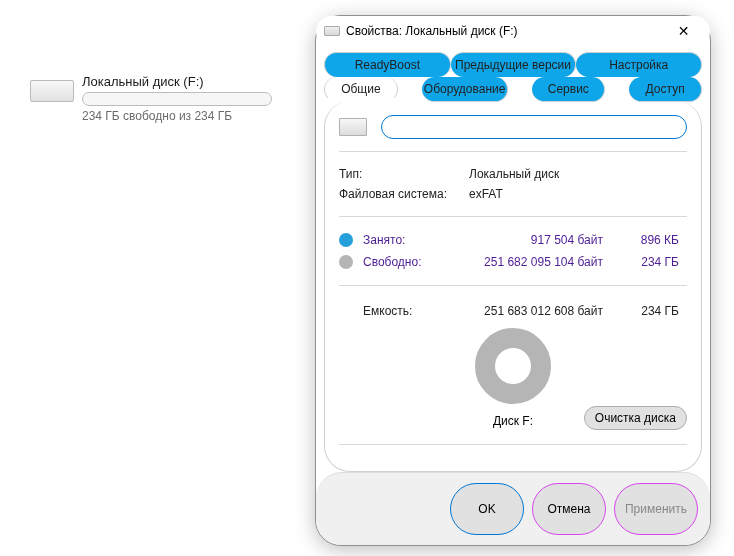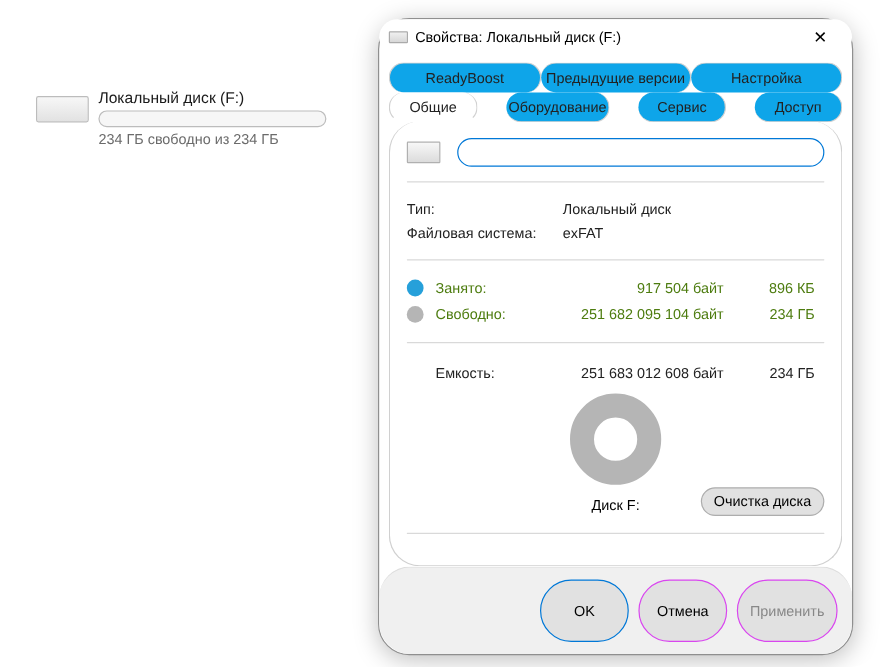--- a/index.html
+++ b/index.html
@@ -34,21 +34,21 @@
 .panel-top { display:flex; align-items:center; gap:14px; }
 .drive-icon-sm { width:28px; height:18px; background: linear-gradient(#f7f7f7,#dcdcdc); border:1px solid #b0b0b0; border-radius:1px; }
 .name-input { flex:1; height:24px; border:1px solid #0078d7; padding:2px 4px; font-size:12px; outline:none; }
 
 .divider { height:1px; background:#d9d9d9; margin:12px 0; }
 
 .kv-row { display:flex; font-size:12px; color:#222; padding:3px 0; }
 .kv-label { width:130px; }
 .kv-value { flex:1; }
 
-.usage-row { display:flex; font-size:12px; color:#4d7c0f; padding:4px 0; }
+.usage-row { display:flex; font-size:12px; color:#4c1d95; padding:4px 0; }
 .swatch { width:14px; height:14px; margin-right:10px; }
 .sw-blue { background:#26a0da; }
 .sw-gray { background:#b5b5b5; }
 .usage-label { width:106px; }
 .usage-bytes { width:150px; text-align:right; padding-right:16px; }
 .usage-human { width:60px; text-align:right; }
 
 .cap-row { display:flex; font-size:12px; color:#222; padding:6px 0 4px 24px; }
 .cap-label { width:106px; }
 .cap-bytes { width:150px; text-align:right; padding-right:16px; }

